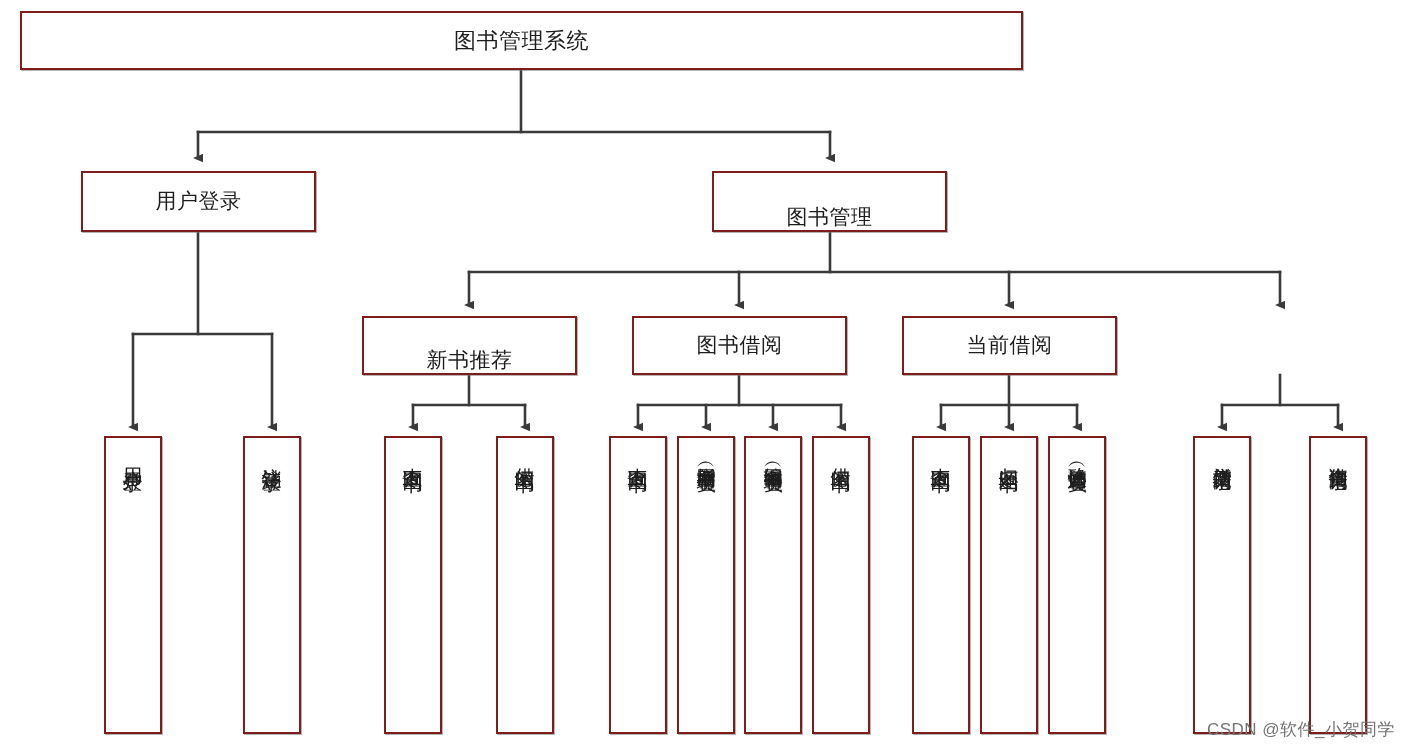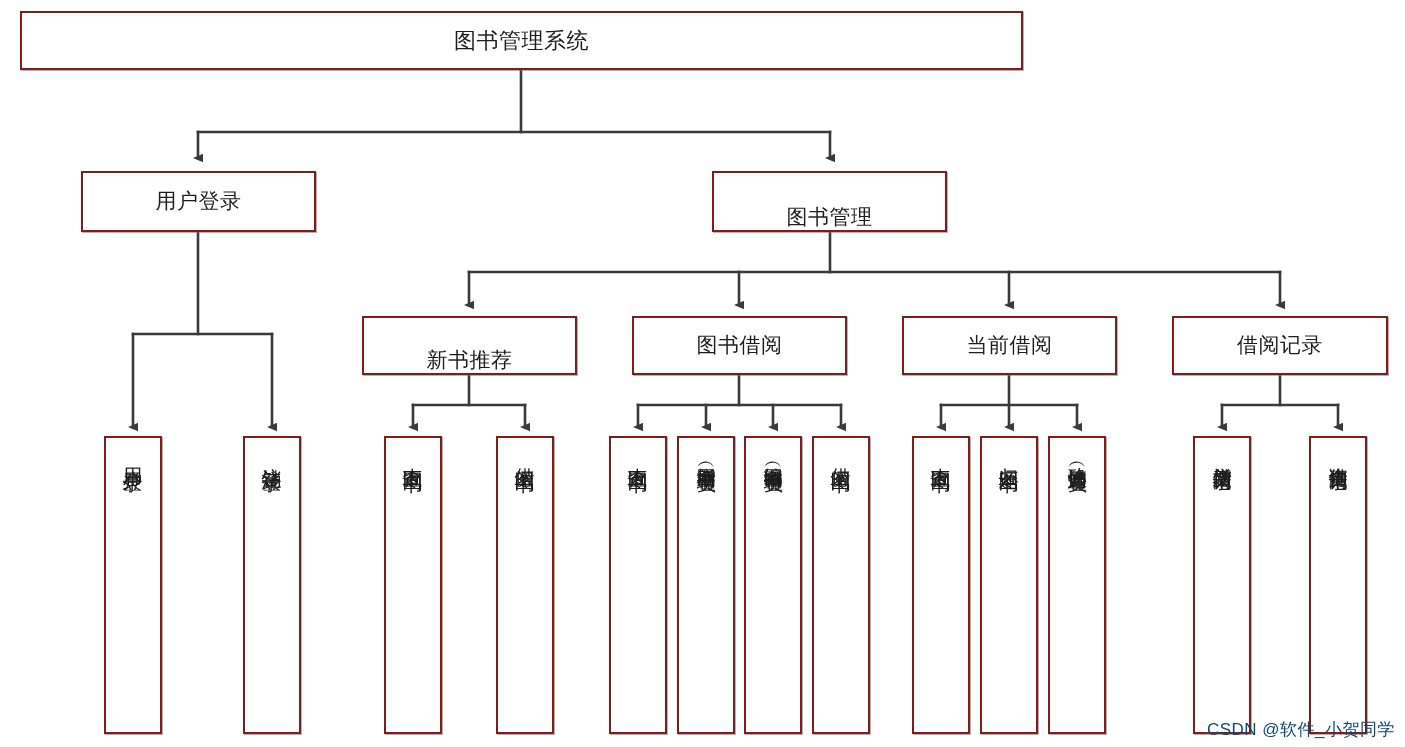--- a/index.html
+++ b/index.html
@@ -65,21 +65,21 @@
   }
   .node.vert.tall .label {
     font-size: 19px;
     letter-spacing: 1px;
   }
   #watermark {
     position: absolute;
     right: 10px;
     bottom: 6px;
     font-size: 17px;
-    color: #0c4a6e;
+    color: #737373;
     letter-spacing: 0.5px;
     user-select: none;
   }
 </style>
 </head>
 <body>
 
 <div id="canvas">
 
   <svg id="edges" viewBox="0 0 1405 747">
@@ -149,23 +149,20 @@
   </div>
 
   <div class="node horiz" style="left:632px; top:316px; width:215px; height:59px;">
     <span class="label">图书借阅</span>
   </div>
 
   <div class="node horiz" style="left:902px; top:316px; width:215px; height:59px;justify-content:center;">
     <span class="label">当前借阅</span>
   </div>
 
-  <div class="node horiz" style="left:1172px; top:316px; width:216px; height:59px;">
-    <span class="label">借阅记录</span>
-  </div>
 
   <div class="node vert" style="left:104px; top:436px; width:58px; height:298px;">
     <span class="label">用户登录</span>
   </div>
 
   <div class="node vert" style="left:243px; top:436px; width:58px; height:298px;">
     <span class="label">注销登录</span>
   </div>
 
   <div class="node vert" style="left:384px; top:436px; width:58px; height:298px;">

